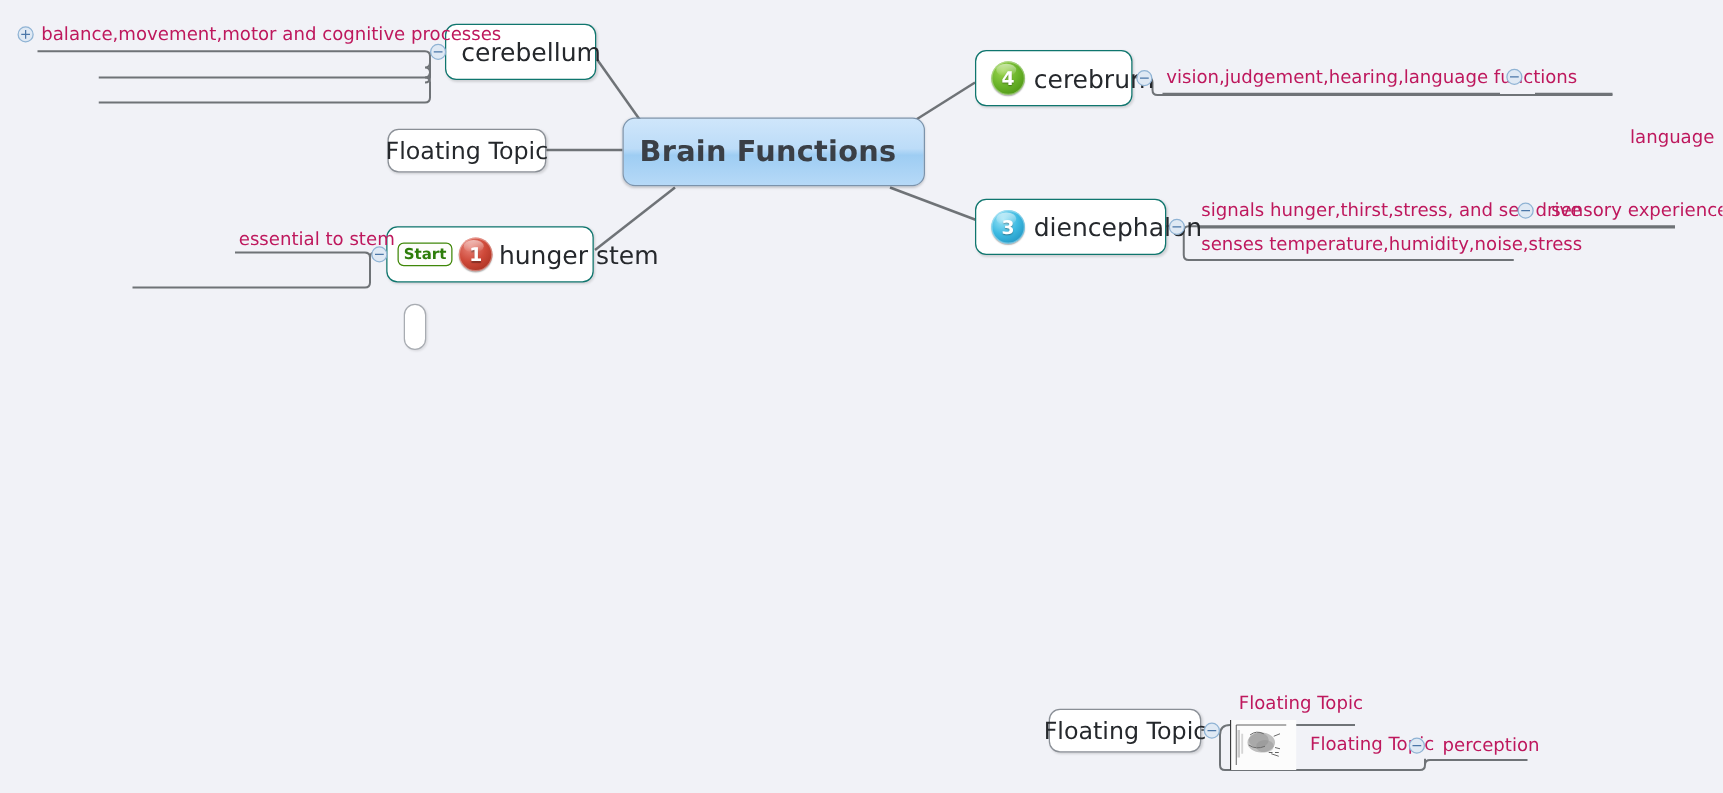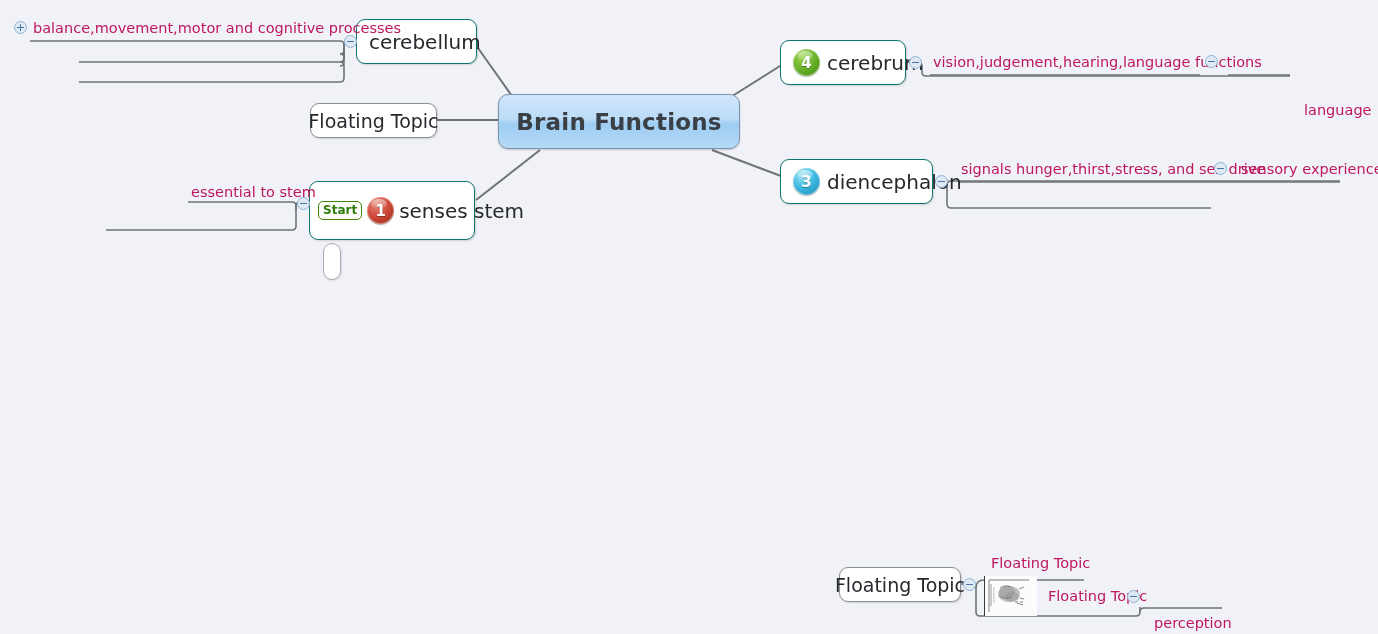--- a/index.html
+++ b/index.html
@@ -39,21 +39,21 @@
     white-space: nowrap;
   }
 
   
   .central {
     border: 1px solid #7b93ab;
     border-radius: 10px;
     background: linear-gradient(to bottom, #cfe6fb 0%, #bcdcf8 45%, #9ecdf3 55%, #b6d9f7 100%);
     box-shadow: 0 1px 2px rgba(0,0,0,0.18);
     padding: 0 22px;
-    justify-content: center;
+    justify-content: flex-end;
     color: #3a3f46;
     font-weight: bold;
     font-size: 23px;
     letter-spacing: .2px;
   }
 
   
   .main-topic {
     border: 1px solid #0f766e;
     border-radius: 9px;
@@ -281,25 +281,28 @@
 
   <div class="node sub-topic" style="left:958px; top:159px; height:20px;">
     <span>signals hunger,thirst,stress, and sex drive</span>
   </div>
   <div class="ctrl" style="left:1214px; top:162px;"></div>
 
   <div class="node sub-topic" style="left:1238px; top:159px; height:20px;">
     <span>sensory experience</span>
   </div>
 
-
-  <div class="node main-topic" style="left:309px; top:181px; width:166px; height:59px; gap:5px; padding:0 6px 0 8px;">
+  <div class="node sub-topic" style="left:958px; top:186px; height:20px;">
+    <span>senses temperature,humidity,noise,stress</span>
+  </div>
+
+  <div class="node main-topic" style="left:309px; top:181px; width:166px; height:45px; gap:5px; padding:0 6px 0 8px;">
     <span class="start-badge">Start</span>
     <span class="icon-circle icon-red">1</span>
-    <span class="topic-label">senses stem</span>
+    <span class="topic-label">hunger stem</span>
   </div>
   <div class="ctrl" style="left:297px; top:197px;"></div>
 
   <div class="node sub-topic" style="left:188px; top:182px; height:20px;">
     <span>essential to stem</span>
   </div>
 
 
   <div class="node floating-topic" style="left:310px; top:103px; width:127px; height:35px;">
     <span>Floating Topic</span>
@@ -342,17 +345,17 @@
         <g fill="#9a9a9a">
           <rect x="5" y="8" width="2" height="22" opacity="0.5"></rect>
           <rect x="8" y="11" width="1.5" height="16" opacity="0.4"></rect>
         </g>
       </svg>
     </span>
     <span class="sub-topic" style="font-size:14.5px;">Floating Topic</span>
   </div>
   <div class="ctrl" style="left:1127px; top:590px;"></div>
 
-  <div class="node sub-topic" style="left:1151px; top:613px; height:20px;">
+  <div class="node sub-topic" style="left:1151px; top:587px; height:20px;">
     <span>perception</span>
   </div>
 
 </div>
 
 </body></html>

